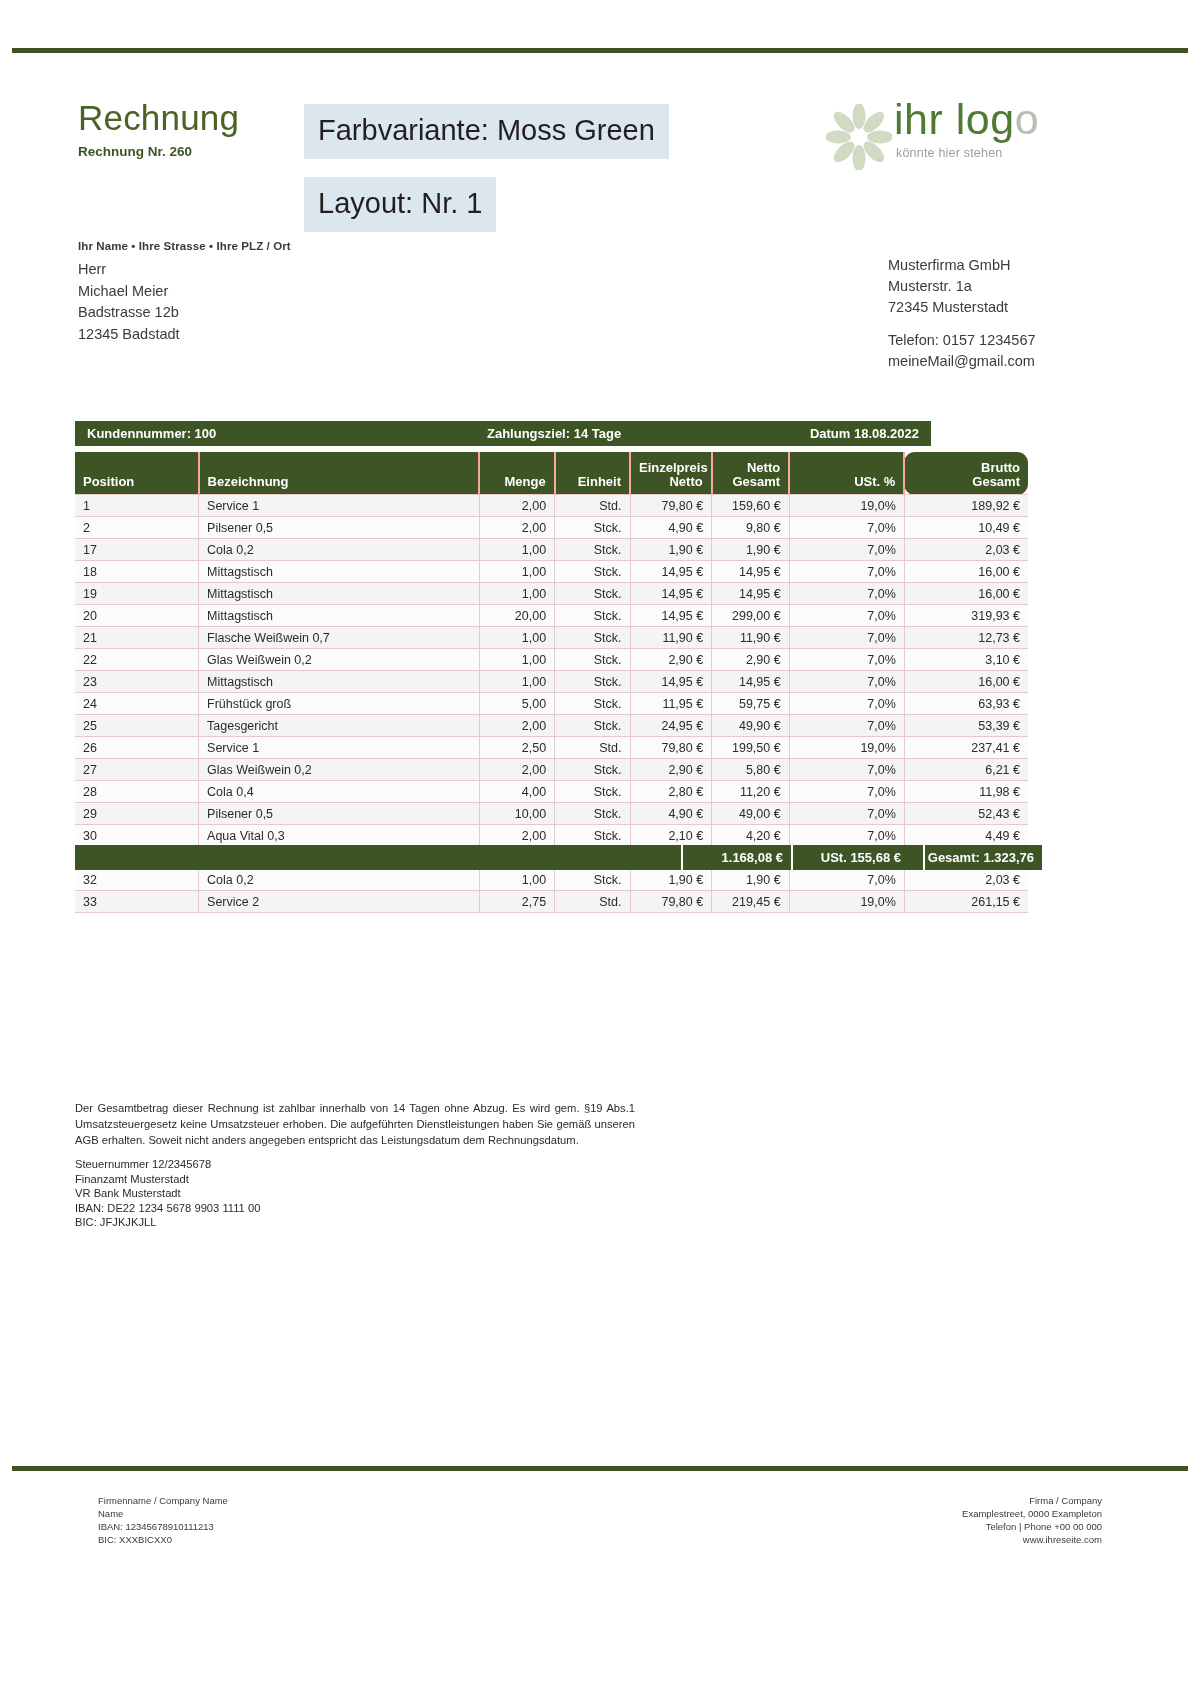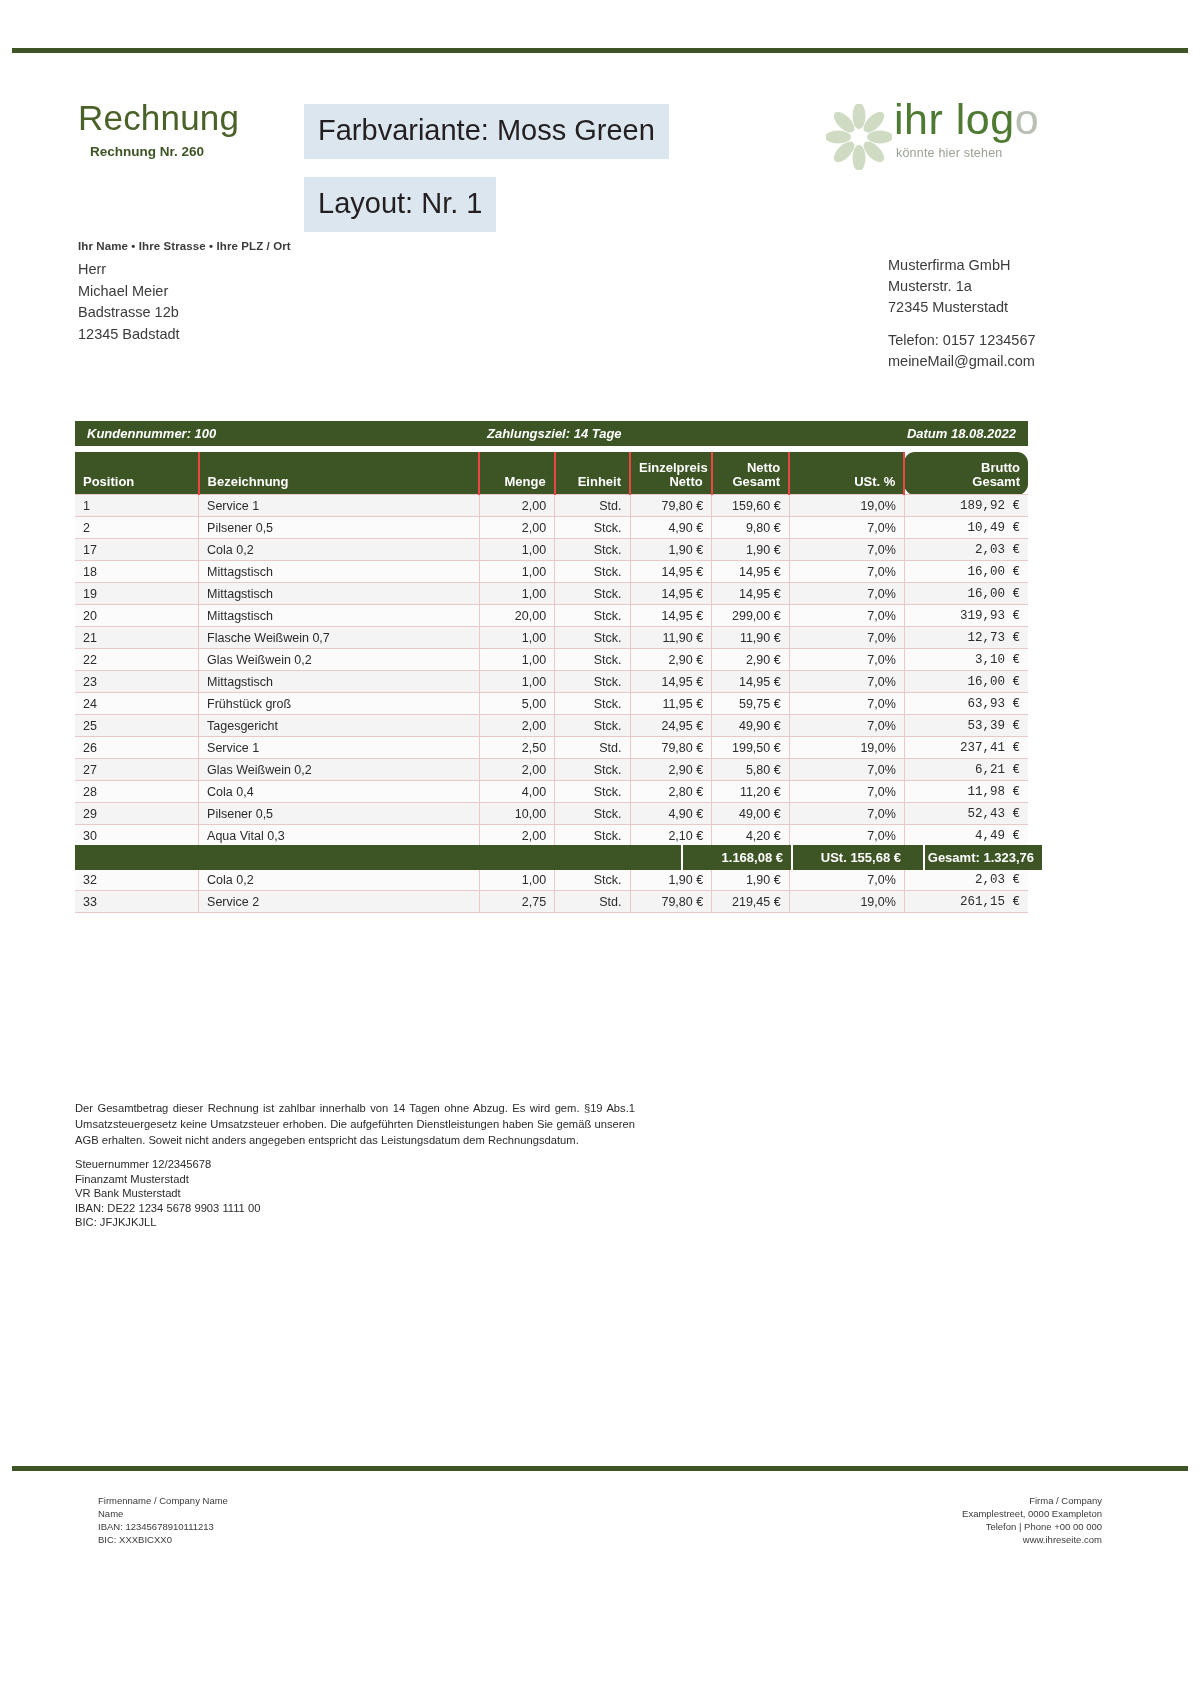--- a/index.html
+++ b/index.html
@@ -49,21 +49,20 @@
     color: #4a6127;
     letter-spacing: 0.2px;
     line-height: 1.05;
     font-weight: 400;
   }
   .doc-subtitle {
     font-size: 13.5px;
     font-weight: bold;
     color: #3d5424;
     margin-top: 7px;
-    margin-left: 12px;
   }
 
   .banner {
     position: absolute;
     background: #dce6ee;
     color: #231f20;
     font-size: 29px;
     line-height: 1;
     padding: 12px 14px 14px 14px;
     white-space: nowrap;
@@ -148,27 +147,26 @@
     font-size: 14.5px;
     line-height: 21px;
     color: #3b3b3b;
   }
 
   
   .meta-bar {
     position: absolute;
     left: 75px;
     top: 421px;
-    width: 953px;
+    width: 856px;
     height: 25px;
     background: #3d5424;
     color: #ffffff;
     font-size: 13px;
     font-weight: bold;
-    font-style: italic;
   }
   .meta-bar .m {
     position: absolute;
     top: 5px;
     white-space: nowrap;
   }
   .meta-kunde { left: 12px; }
   .meta-zahl  { left: 412px; }
   .meta-datum { right: 12px; }
 
@@ -181,21 +179,21 @@
     border-collapse: collapse;
     font-size: 12.5px;
     table-layout: fixed;
   }
   .table th {
     background: #3d5424;
     color: #ffffff;
     font-weight: bold;
     font-size: 13px;
     padding: 5px 8px;
-    border-right: 2px solid #ef4444;
+    border-right: 2px solid #fca5a5;
     vertical-align: bottom;
     line-height: 14px;
     height: 32px;
   }
   .table th:last-child { border-right: none; border-radius: 11px; }
   .th-l { text-align: left; margin-left: 44px; }
   .th-r { text-align: right; }
 
   .table td {
     padding: 3px 8px;
@@ -203,21 +201,21 @@
     border-right: 1px solid #e7c9c9;
     color: #2b2b2b;
     height: 15px;
     overflow: hidden;
     white-space: nowrap;
   }
   .table tbody tr:nth-child(odd) td { background: #f4f4f4; }
   .table tbody tr:nth-child(even) td { background: #fbfbfb; }
   .table tbody tr:first-child td { border-top: 1px solid #e7c9c9; }
   .table td.num { text-align: right; }
-  .table td:last-child { border-right: none; font-family: Liberation Mono, monospace; }
+  .table td:last-child { border-right: none; }
 
   .col-pos   { width: 118px; }
   .col-bez   { width: 268px; }
   .col-menge { width: 72px; }
   .col-einh  { width: 72px; }
   .col-ep    { width: 78px; }
   .col-netto { width: 74px; }
   .col-ust   { width: 110px; }
   .col-brutto{ width: 118px; }
 

